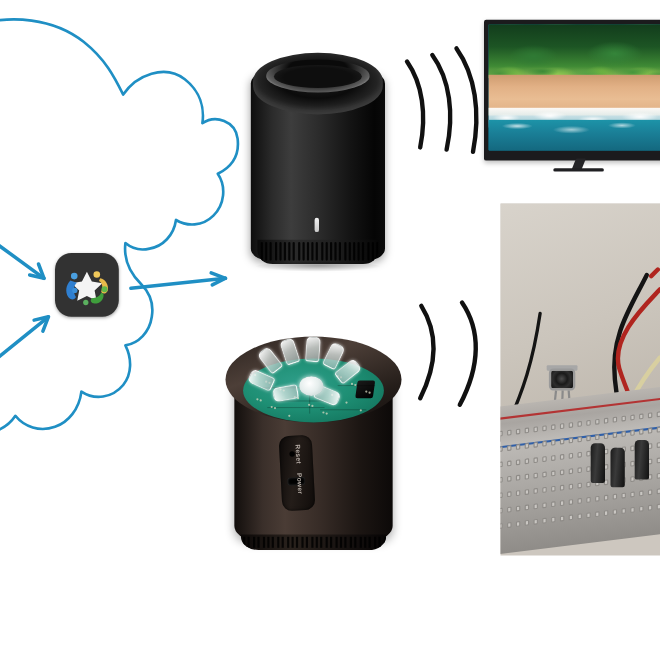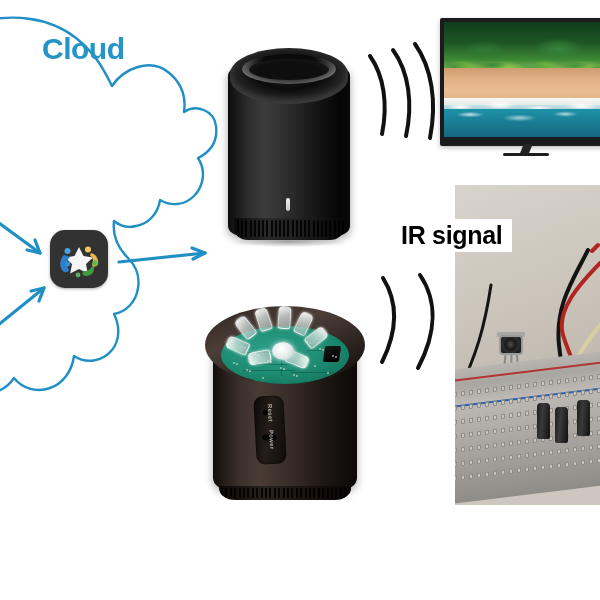--- a/index.html
+++ b/index.html
@@ -285,21 +285,20 @@
       <line x1="-8" y1="330" x2="44" y2="288" stroke="#1f8fc4" stroke-width="3.2" stroke-linecap="round"></line>
       <path d="M 44,288 L 31,291 M 44,288 L 39,301" stroke="#1f8fc4" stroke-width="3.2" stroke-linecap="round" fill="none"></path>
     </g>
 
     <g>
       <line x1="119" y1="262" x2="205" y2="253" stroke="#1f8fc4" stroke-width="3.2" stroke-linecap="round"></line>
       <path d="M 205,253 L 192,248 M 205,253 L 193,259" stroke="#1f8fc4" stroke-width="3.2" stroke-linecap="round" fill="none"></path>
     </g>
   </svg>
 
-  <div id="cloud-label">Cloud</div>
 
   <div id="app-icon">
     <svg class="glyphwrap" viewBox="0 0 58 58">
 
       <path d="M29,17 L33.5,26 L43,27.5 L36,34 L37.8,43.5 L29,39 L20.2,43.5 L22,34 L15,27.5 L24.5,26 Z" fill="#ffffff" opacity="0.95"></path>
 
       <circle cx="17.5" cy="21" r="3" fill="#4a9fe0"></circle>
       <path d="M14,25 C10,29 9,35 12,40 C14,43 18,43 19,40 C16,35 17,29 20,27 Z" fill="#2f7fd0"></path>
 
       <circle cx="38" cy="19.5" r="3" fill="#f0c85a"></circle>
@@ -639,15 +638,14 @@
       <path d="M 370,56 C 384,76 388,104 382,134" stroke="#111" stroke-width="4" fill="none" stroke-linecap="round"></path>
       <path d="M 393,50 C 409,72 413,104 406,136" stroke="#111" stroke-width="4" fill="none" stroke-linecap="round"></path>
       <path d="M 415,44 C 432,68 437,102 430,138" stroke="#111" stroke-width="4" fill="none" stroke-linecap="round"></path>
     </g>
     <g>
       <path d="M 383,278 C 398,302 398,330 382,362" stroke="#111" stroke-width="4" fill="none" stroke-linecap="round"></path>
       <path d="M 420,275 C 437,300 437,332 418,368" stroke="#111" stroke-width="4" fill="none" stroke-linecap="round"></path>
     </g>
   </svg>
 
-  <div id="ir-signal-label">IR signal</div>
 
 </div>
 
 </body></html>

